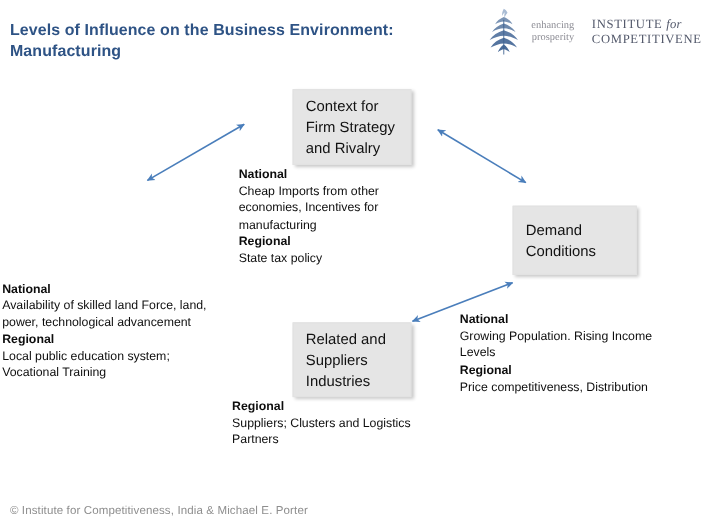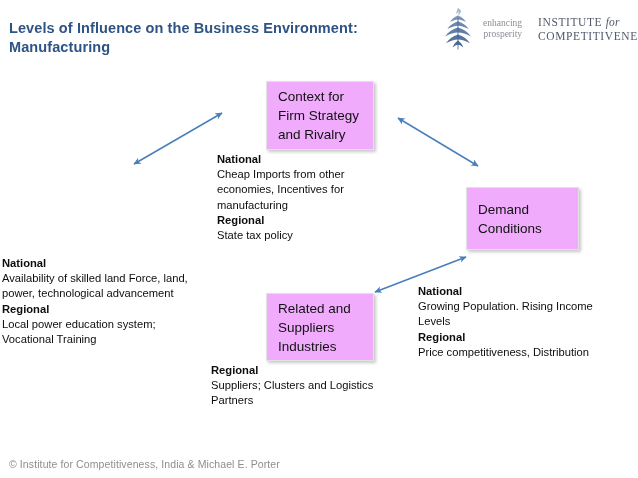--- a/index.html
+++ b/index.html
@@ -74,21 +74,21 @@
     letter-spacing: 0.6px;
   }
   .logo-name .lt-for {
     font-style: italic;
     letter-spacing: 0.2px;
   }
 
   
   .node {
     position: absolute;
-    background: #f0abfc;
+    background: #e5e5e5;
     border: 1px solid #e2e2e2;
     box-shadow: 2px 2px 3px rgba(0,0,0,0.22);
     box-sizing: border-box;
     display: flex;
     align-items: center;
     color: #111111;
     font-size: 13.5px;
     line-height: 19px;
     padding-left: 11px;
   }
@@ -190,21 +190,21 @@
     <b>National</b><br>
     <span>Cheap Imports from other economies, Incentives for manufacturing</span><br>
     <b>Regional</b><br>
     <span>State tax policy</span>
   </div>
 
   <div class="note" id="note-factor">
     <b>National</b><br>
     <span>Availability of skilled land Force, land, power, technological advancement</span><br>
     <b>Regional</b><br>
-    <span>Local power education system; Vocational Training</span>
+    <span>Local public education system; Vocational Training</span>
   </div>
 
   <div class="note" id="note-demand">
     <b>National</b><br>
     <span>Growing Population. Rising Income Levels</span><br>
     <b>Regional</b><br>
     <span>Price competitiveness, Distribution</span>
   </div>
 
   <div class="note" id="note-related">

